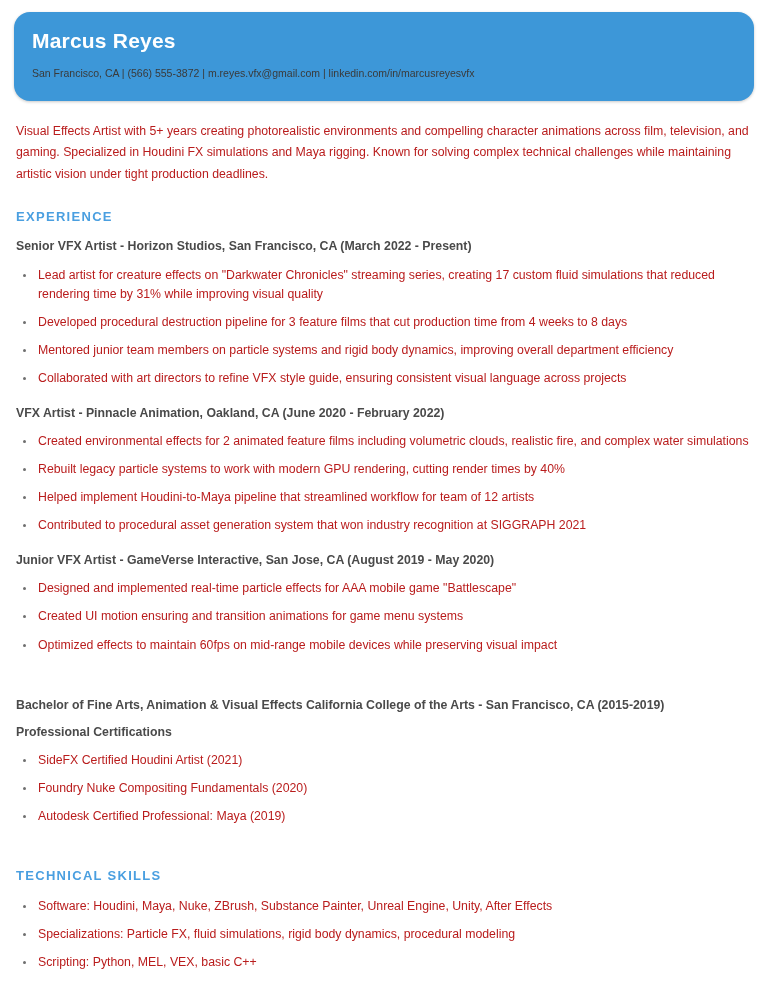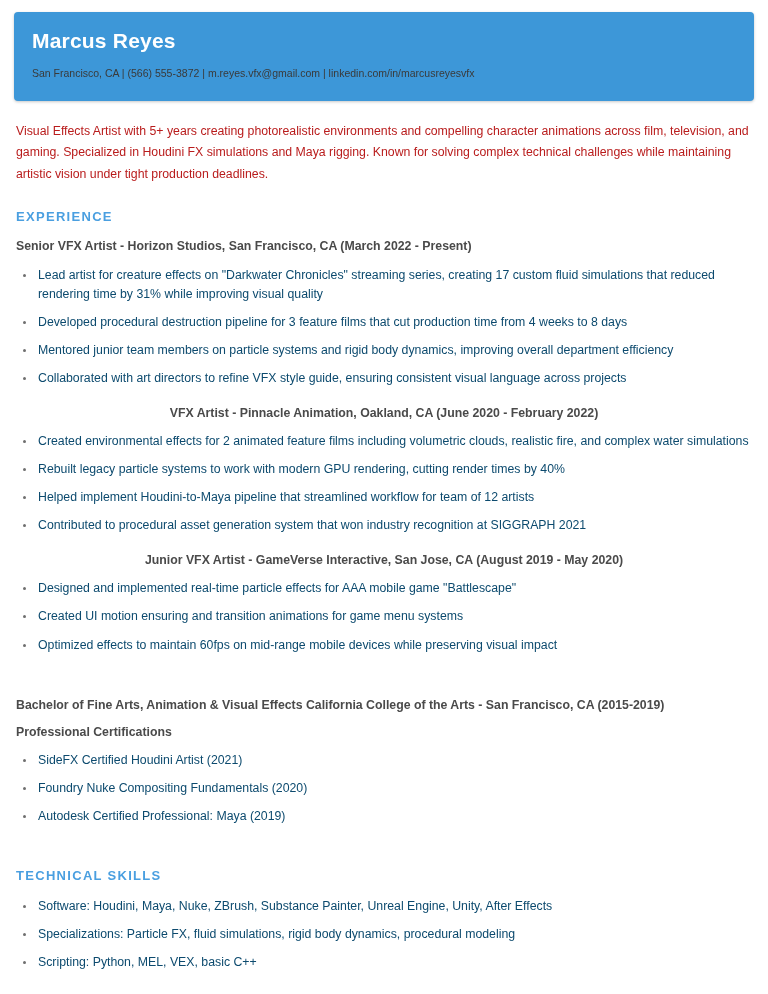--- a/index.html
+++ b/index.html
@@ -17,21 +17,21 @@
   }
   .page {
     width: 768px;
     box-sizing: border-box;
     padding: 12px 14px 14px 14px;
   }
 
   
   .header {
     background: #3d97d8;
-    border-radius: 4px;
+    border-radius: 16px;
     padding: 16px 26px 20px 18px;
     box-shadow: 0 1px 3px rgba(0,0,0,0.22);
     margin-bottom: 20px;
   }
   .name {
     font-size: 21px;
     font-weight: bold;
     color: #ffffff;
     letter-spacing: 0.2px;
     line-height: 1.2;
@@ -71,34 +71,33 @@
   .entry-title {
     font-size: 12.3px;
     font-weight: bold;
     color: #4a4a4a;
     margin: 0 0 10px 0;
     padding: 0 2px;
     line-height: 1.4;
   }
   .entry-title.spaced-top {
     margin-top: 17px;
-    text-align: center;
   }
 
   
   ul.bullets {
     list-style: none;
     margin: 0 0 16px 0;
     padding: 0;
   }
   ul.bullets li {
     position: relative;
     font-size: 12.3px;
     line-height: 1.55;
-    color: #0c4a6e;
+    color: #b91c1c;
     padding: 0 0 0 24px;
     margin-bottom: 9px;
   }
   ul.bullets li:last-child {
     margin-bottom: 0;
   }
   ul.bullets li::before {
     content: "";
     position: absolute;
     left: 9px;

